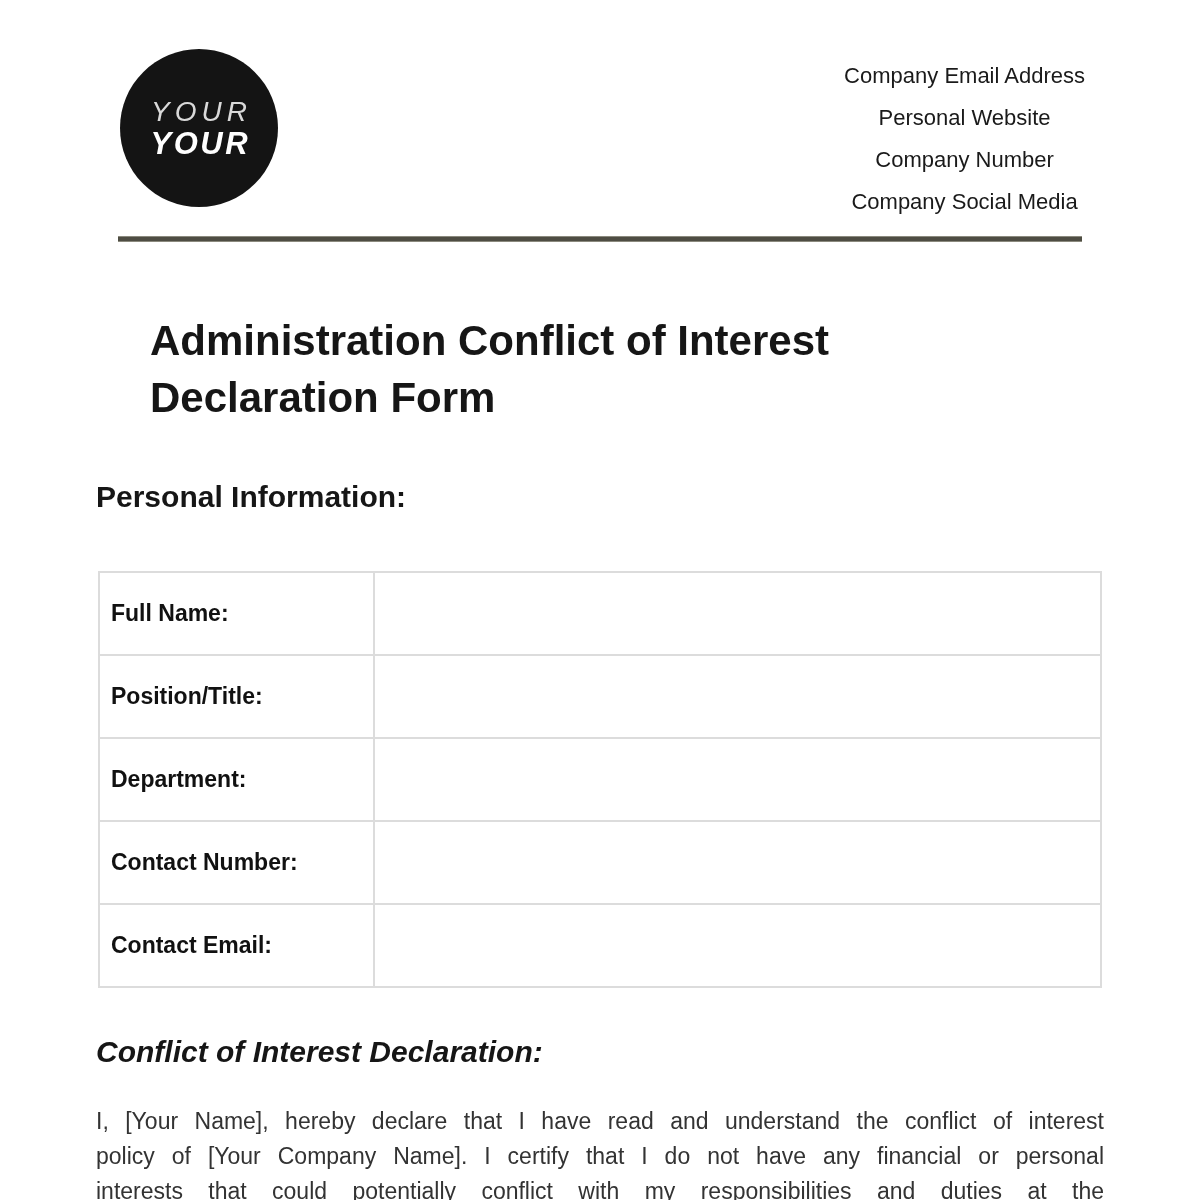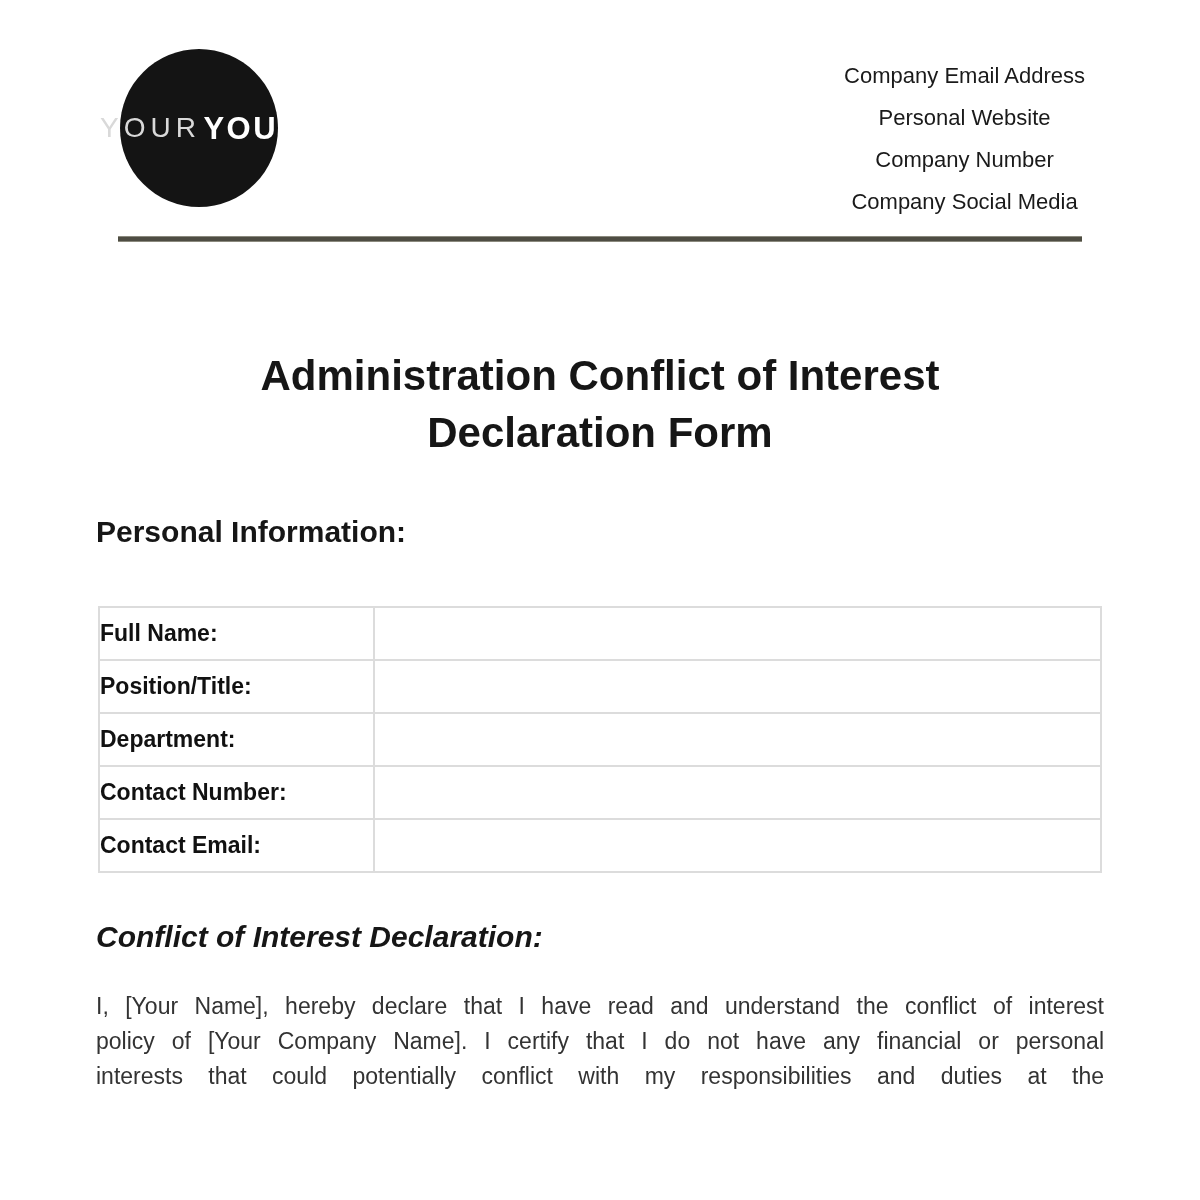--- a/index.html
+++ b/index.html
@@ -16,23 +16,24 @@
     justify-content: space-between;
     align-items: flex-start;
     padding: 49px 115px 0 120px;
     height: 207px;
   }
   .logo-circle {
     width: 158px; height: 158px;
     border-radius: 50%;
     background: #141414;
     display: flex;
-    flex-direction: row;
+    flex-direction: column;
     align-items: center;
     justify-content: center;
+    font-style: italic;
   }
   .logo-top {
     font-size: 28px;
     font-weight: 400;
     color: #d9d9d9;
     letter-spacing: 5px;
     padding-left: 5px; 
     line-height: 30px;
   }
   .logo-bottom {
@@ -56,23 +57,23 @@
   
   .divider {
     height: 6px;
     margin: 29px 118px 0 118px;
     background: #4e4d43;
     border-top: 1px solid #8b8a7e;
     border-bottom: 1px solid #8b8a7e;
   }
   
   .doc-title {
-    margin: 105px auto 0 auto;
+    margin: 70px auto 0 auto;
     max-width: 900px;
-    text-align: center;
+    text-align: left;
     font-size: 42px;
     font-weight: 700;
     line-height: 57px;
     color: #161616;
   }
   
   .section-heading {
     margin: 53px 96px 0 96px;
     font-size: 30px;
     font-weight: 700;
@@ -82,22 +83,23 @@
   .section-heading.declaration { margin-top: 46px; font-style: italic; }
   
   .info-table {
     margin: 56px 0 0 98px;
     width: 1004px;
     border-collapse: collapse;
     table-layout: fixed;
   }
   .info-table td {
     border: 2px solid #dcdcdc;
-    height: 53px;
+    height: 83px;
     vertical-align: middle;
+    padding-left: 11px;
     font-size: 23px;
   }
   .info-table td.label-cell {
     width: 275px;
     font-weight: 700;
     color: #111111;
   }
   .info-table td.value-cell { background: #ffffff; }
   
   .declaration-body {

